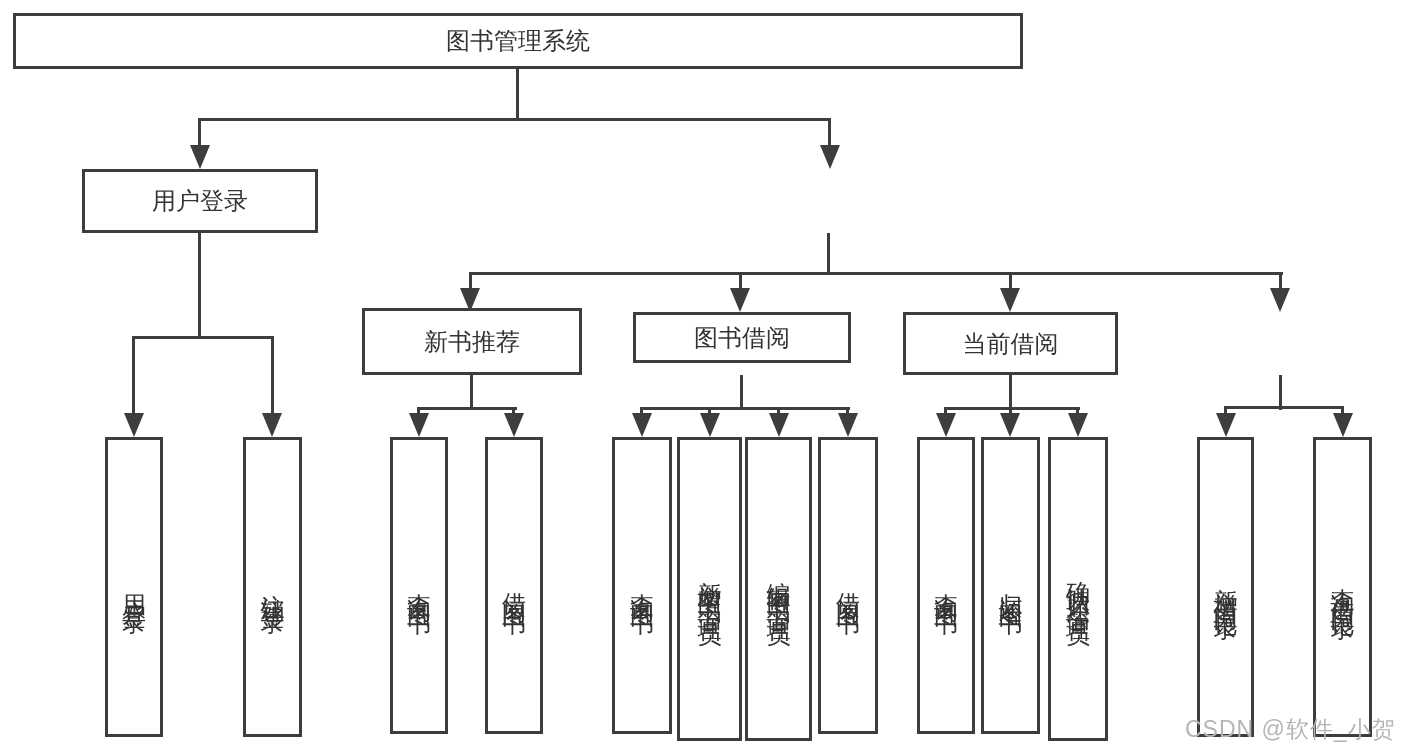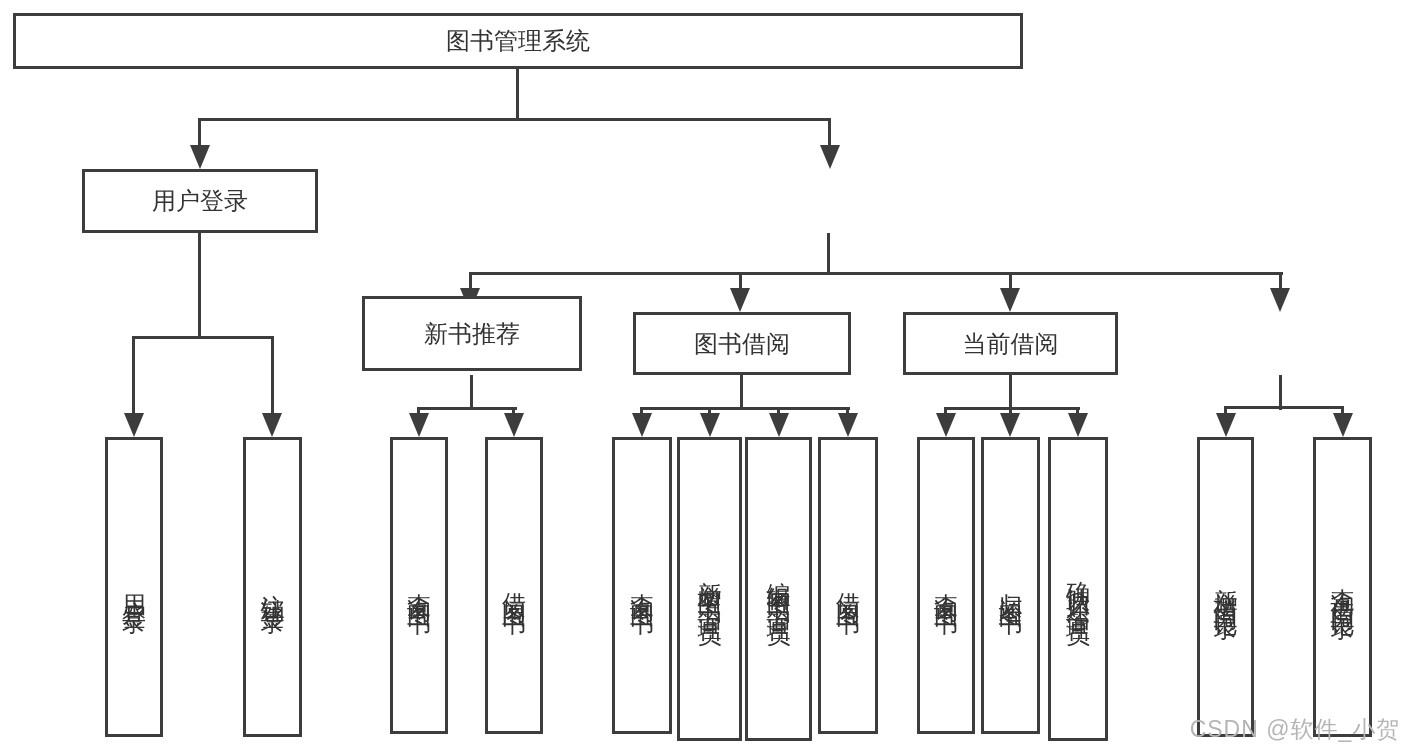--- a/index.html
+++ b/index.html
@@ -2,21 +2,20 @@
 <html><head>
 <meta charset="utf-8">
 <style>
   html,body{margin:0;padding:0;background:#ffffff;}
   .canvas{
     position:relative;
     width:1405px;height:747px;
     background:#ffffff;
     font-family:"Liberation Sans", sans-serif;
     overflow:hidden;
-    text-align:center;
   }
   .box{
     position:absolute;
     background:#ffffff;
     border:3px solid #3d3d3d;
     box-sizing:border-box;
     display:flex;align-items:center;justify-content:center;
     color:#333333;
     font-size:24px;
     white-space:nowrap;
@@ -71,22 +70,22 @@
   <div class="hline" style="left:469px;top:272px;width:814px;"></div>
   <div class="vline" style="left:469px;top:272px;height:20px;"></div>
   <div class="arr" style="left:460px;top:288px;"></div>
   <div class="vline" style="left:739px;top:272px;height:20px;"></div>
   <div class="arr" style="left:730px;top:288px;"></div>
   <div class="vline" style="left:1009px;top:272px;height:20px;"></div>
   <div class="arr" style="left:1000px;top:288px;"></div>
   <div class="vline" style="left:1279px;top:272px;height:20px;"></div>
   <div class="arr" style="left:1270px;top:288px;"></div>
 
-  <div class="box" style="left:362px;top:296px;width:220px;height:75px;">新书推荐</div>
-  <div class="box" style="left:633px;top:312px;width:218px;height:63px;">图书借阅</div>
+  <div class="box" style="left:362px;top:308px;width:220px;height:67px;">新书推荐</div>
+  <div class="box" style="left:633px;top:312px;width:218px;height:51px;">图书借阅</div>
   <div class="box" style="left:903px;top:312px;width:215px;height:63px;">当前借阅</div>
 
   <div class="vline" style="left:470px;top:375px;height:35px;"></div>
   <div class="hline" style="left:417px;top:407px;width:100px;"></div>
   <div class="vline" style="left:417px;top:407px;height:10px;"></div>
   <div class="arr" style="left:409px;top:413px;"></div>
   <div class="vline" style="left:512px;top:407px;height:10px;"></div>
   <div class="arr" style="left:504px;top:413px;"></div>
 
   <div class="vline" style="left:740px;top:375px;height:35px;"></div>

